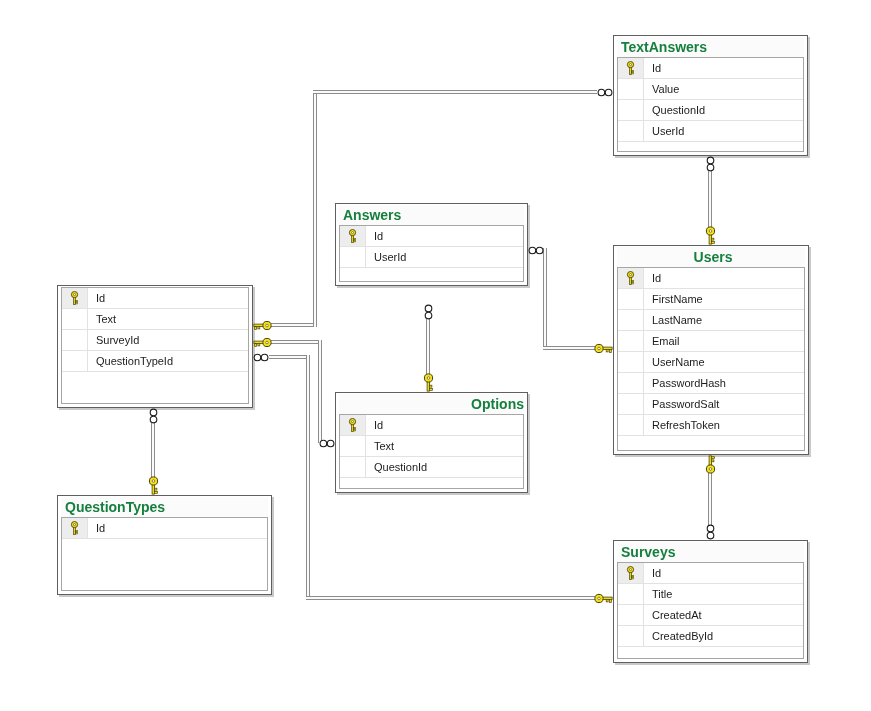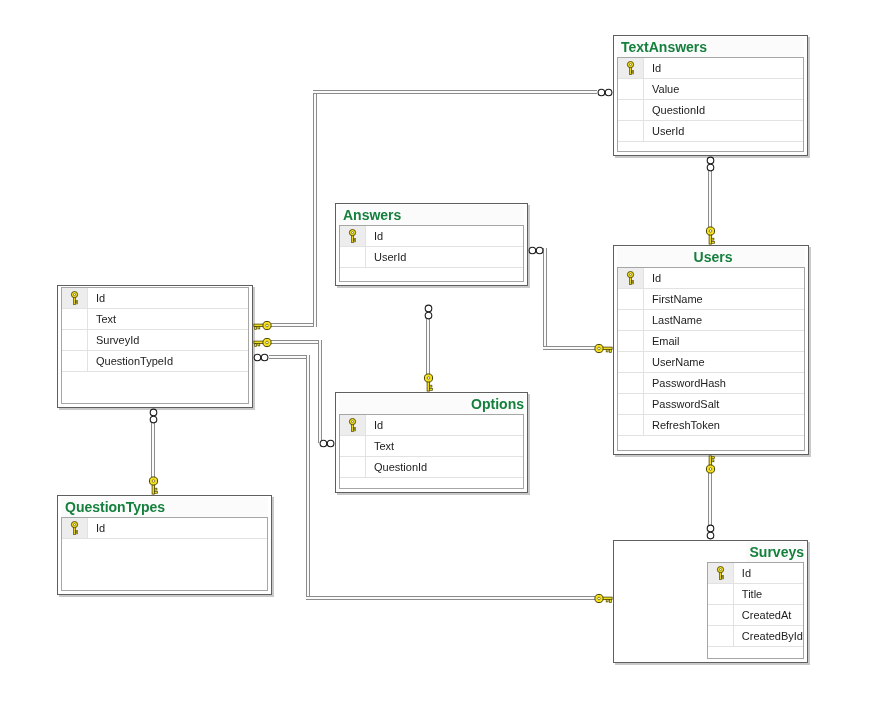--- a/index.html
+++ b/index.html
@@ -223,21 +223,21 @@
     <rect x="5.2" y="9.4" width="2.4" height="1.3" fill="#f5e11d" stroke="#4a4300" stroke-width="0.6"></rect>
     <rect x="5.2" y="11.6" width="2.4" height="1.3" fill="#f5e11d" stroke="#4a4300" stroke-width="0.6"></rect>
     <circle cx="4.5" cy="3.6" r="3.1" fill="#f5e11d" stroke="#4a4300" stroke-width="0.9"></circle>
     <circle cx="4.5" cy="3.6" r="1.05" fill="#fff" stroke="#4a4300" stroke-width="0.6"></circle>
             </svg>
           </div>
           <span class="colname">Id</span>
         </div>
       </div>
   </div>
-    <div class="tbl" style="left: 613px; top: 540px; width: 195px; height: 123px; align-items: flex-end;">
+    <div class="tbl" style="left: 613px; top: 540px; width: 195px; height: 123px;">
     <div class="tbl-header">
       <span>Surveys</span>
     </div>
     <div class="tbl-grid">
         <div class="tbl-row pk">
           <div class="keycell">
             <svg width="9" height="14" viewBox="0 0 9 14">
     <rect x="3.6" y="6" width="1.8" height="7.4" fill="#f5e11d" stroke="#4a4300" stroke-width="0.7"></rect>
     <rect x="5.2" y="9.4" width="2.4" height="1.3" fill="#f5e11d" stroke="#4a4300" stroke-width="0.6"></rect>
     <rect x="5.2" y="11.6" width="2.4" height="1.3" fill="#f5e11d" stroke="#4a4300" stroke-width="0.6"></rect>

